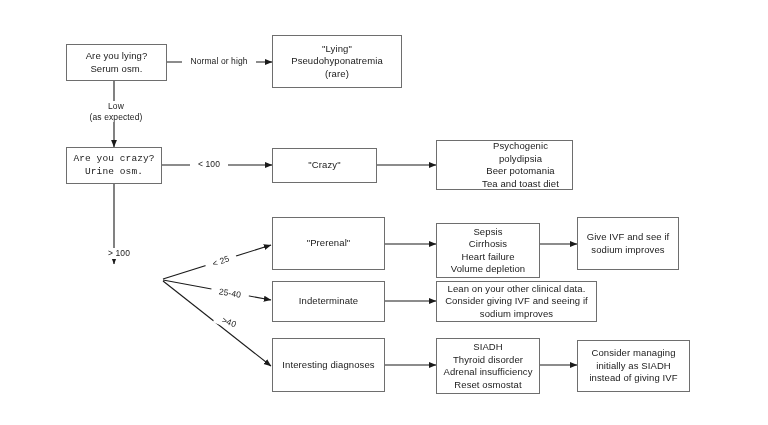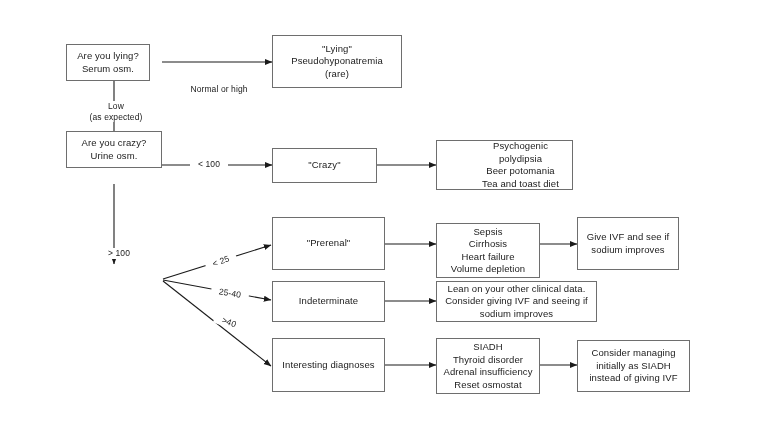--- a/index.html
+++ b/index.html
@@ -108,28 +108,28 @@
     </g>
 
     <g>
       <path d="M385,365 L436,365" stroke="#1a1a1a" stroke-width="1.1" fill="none" marker-end="url(#arw)"></path>
     </g>
     <g>
       <path d="M540,365 L577,365" stroke="#1a1a1a" stroke-width="1.1" fill="none" marker-end="url(#arw)"></path>
     </g>
   </svg>
 
-  <div class="node" style="left:66px; top:44px; width:84px; height:37px;">Are you lying?
+  <div class="node" style="left:66px; top:44px; width:101px; height:37px;">Are you lying?
 Serum osm.</div>
 
   <div class="node" style="left:272px; top:35px; width:130px; height:53px;">"Lying"
 Pseudohyponatremia
 (rare)</div>
 
-  <div class="node" style="left:66px; top:131px; width:96px; height:37px;">Are you crazy?
+  <div class="node" style="left:66px; top:147px; width:96px; height:37px;font-family:Liberation Mono, monospace;">Are you crazy?
 Urine osm.</div>
 
   <div class="node" style="left:272px; top:148px; width:105px; height:35px;">"Crazy"</div>
 
   <div class="node" style="left:436px; top:140px; width:137px; height:50px;padding-left:35px;">Psychogenic polydipsia
 Beer potomania
 Tea and toast diet</div>
 
 
   <div class="node" style="left:272px; top:217px; width:113px; height:53px;">"Prerenal"</div>
@@ -152,21 +152,21 @@
 
   <div class="node" style="left:436px; top:338px; width:104px; height:56px;">SIADH
 Thyroid disorder
 Adrenal insufficiency
 Reset osmostat</div>
 
   <div class="node" style="left:577px; top:340px; width:113px; height:52px;">Consider managing
 initially as SIADH
 instead of giving IVF</div>
 
-  <div class="edge-label" style="left:182px; top:56px; width:70px;margin-top:28px;">Normal or high</div>
+  <div class="edge-label" style="left:182px; top:56px; width:70px;">Normal or high</div>
 
   <div class="edge-label" style="left:76px; top:101px; width:76px;">Low
 (as expected)</div>
 
   <div class="edge-label" style="left:190px; top:159px; width:34px;">&lt; 100</div>
 
   <div class="edge-label" style="left:100px; top:212px; width:34px;margin-top:36px;">&gt; 100</div>
 
   <div class="edge-label rot-a" style="left:205px; top:256px; width:28px;">&lt; 25</div>
 

